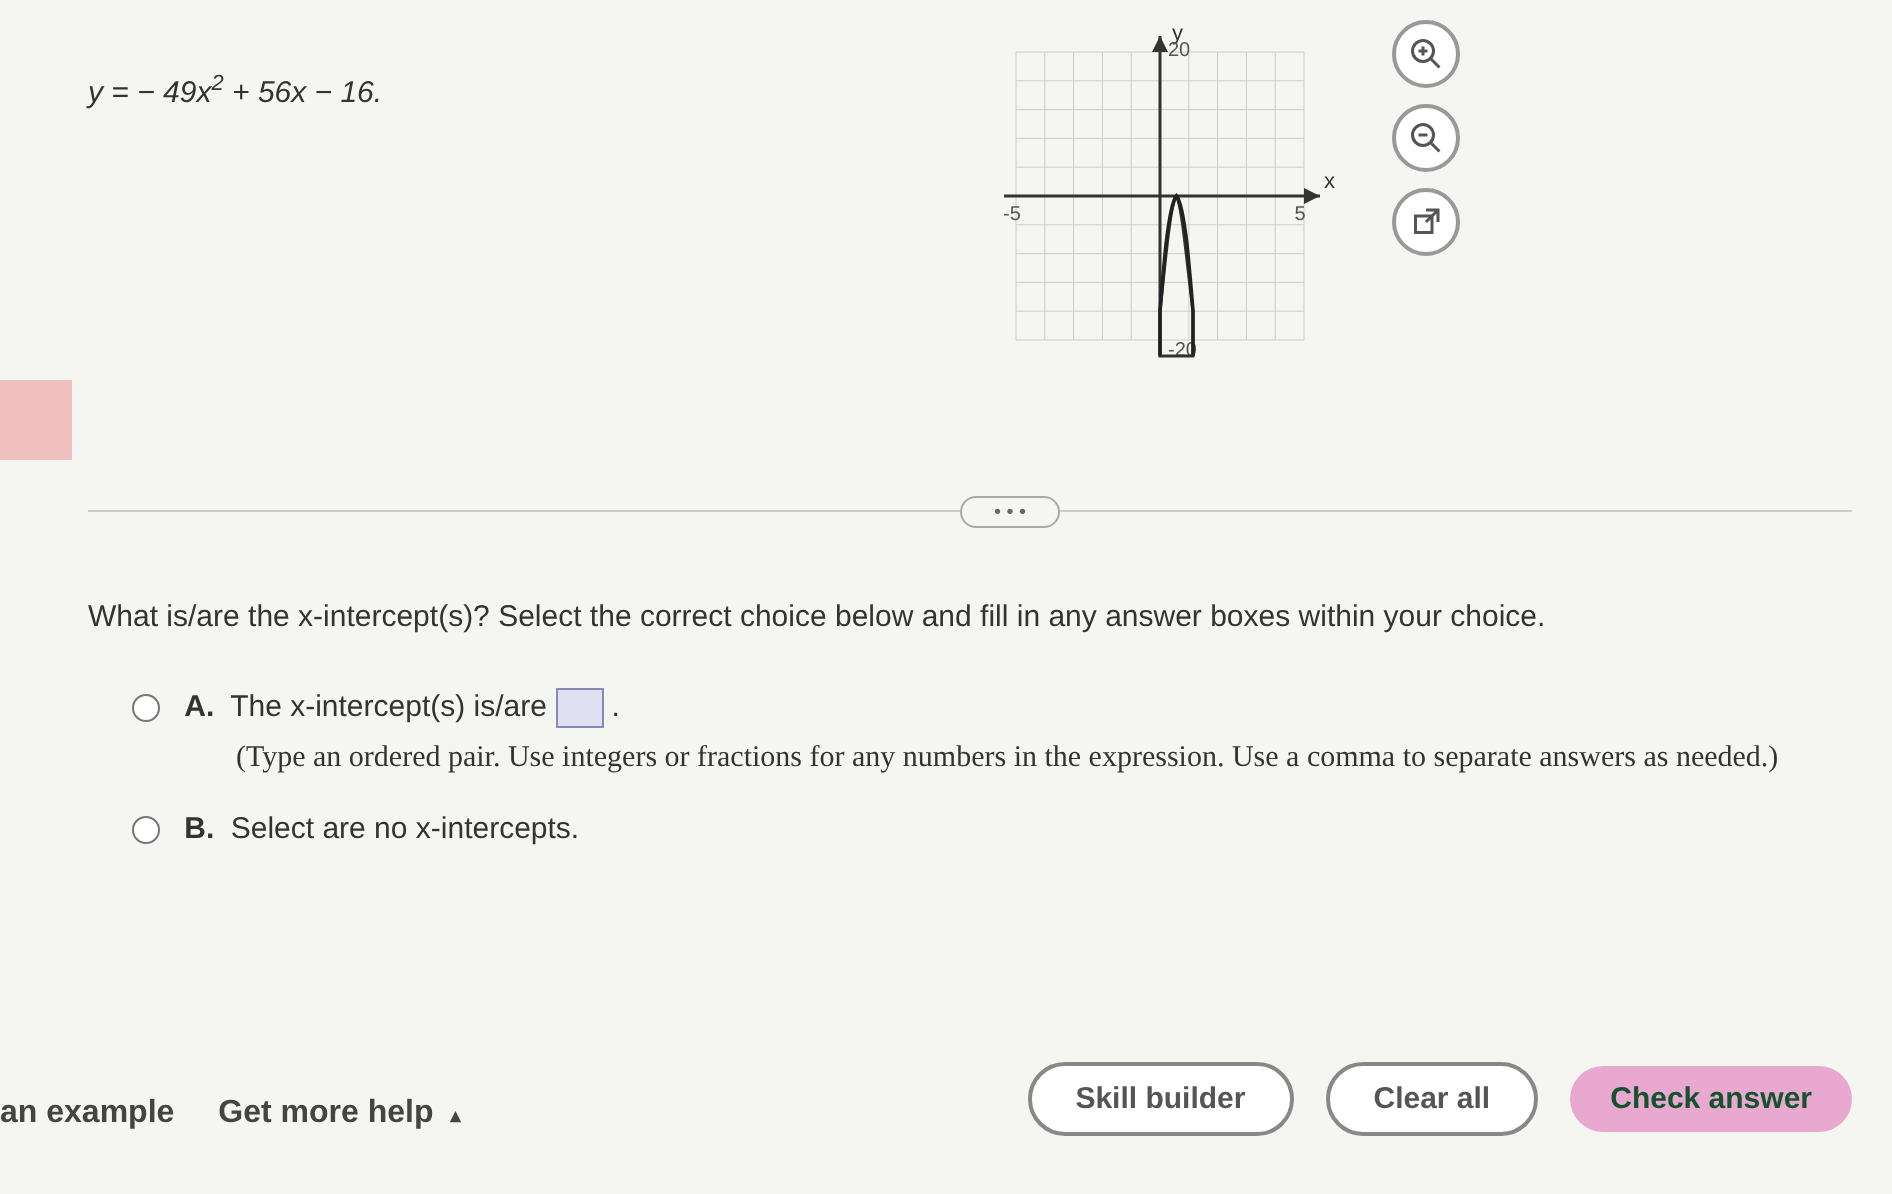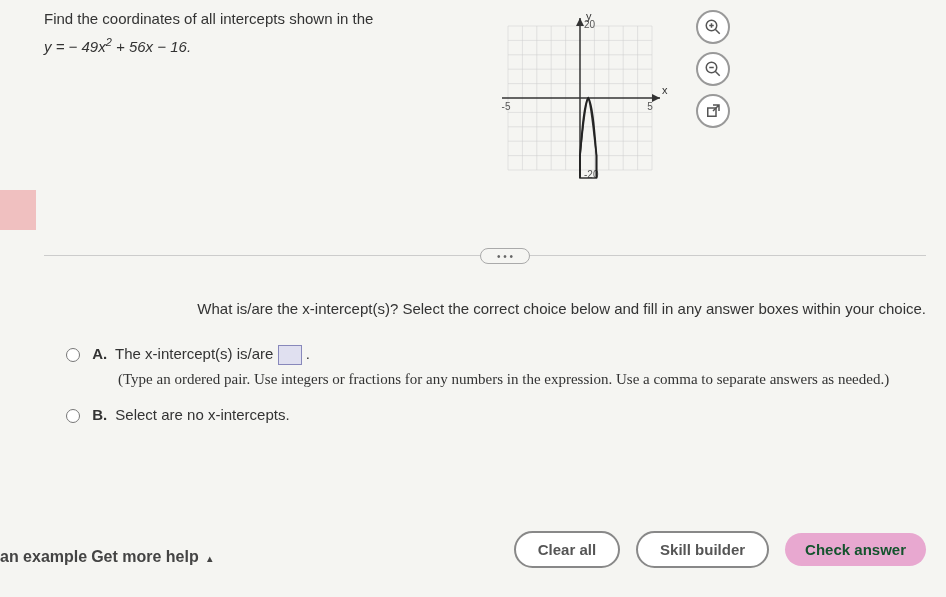--- a/index.html
+++ b/index.html
@@ -102,21 +102,20 @@
     }
     .question-area {
       position: absolute;
       top: 300px;
       left: 44px;
       right: 20px;
     }
     .question-text {
       font-size: 15px;
       margin-bottom: 26px;
-      text-align: right;
     }
     .choice {
       margin-left: 22px;
       margin-bottom: 14px;
       font-size: 15px;
       line-height: 1.5;
     }
     .choice input[type="radio"] {
       margin-right: 8px;
       vertical-align: middle;
@@ -147,21 +146,21 @@
       left: 0;
       right: 0;
       height: 40px;
       display: flex;
       align-items: center;
     }
     .help-links {
       position: absolute;
       left: 0;
       display: flex;
-      gap: 4px;
+      gap: 22px;
       font-size: 16px;
       font-weight: bold;
       color: #444;
       margin-top: 16px;
     }
     .help-link { cursor: pointer; }
     .help-link .caret { font-size: 10px; margin-left: 4px; }
     .action-buttons {
       position: absolute;
       right: 20px;
@@ -191,21 +190,21 @@
     }
   </style>
 </head>
 <body>
 
 <div class="left-margin"></div>
 <div class="pink-tab"></div>
 
 <div class="main-content">
   <div class="problem-text">
-    <span>Find the coordinates of all intercepts shown in the</span><br>
+    <br>
     <div class="equation">
       <span>y = − 49x</span><sup>2</sup><span> + 56x − 16.</span>
     </div>
   </div>
 </div>
 
 <div class="graph-area">
   <svg class="graph-svg" viewBox="0 0 180 180">
 
     <g stroke="#ccc" stroke-width="0.5">
@@ -301,22 +300,22 @@
     <span class="help-link">
       <span>an example</span>
     </span>
     <span class="help-link">
       <span>Get more help</span>
       <span class="caret">▴</span>
     </span>
   </div>
   <div class="action-buttons">
     <button class="pill-btn">
-      <span>Clear all</span>
+      <span>Skill builder</span>
     </button>
     <button class="pill-btn">
-      <span>Skill builder</span>
+      <span>Clear all</span>
     </button>
     <button class="check-btn">
       <span>Check answer</span>
     </button>
   </div>
 </div>
 
 </body></html>

